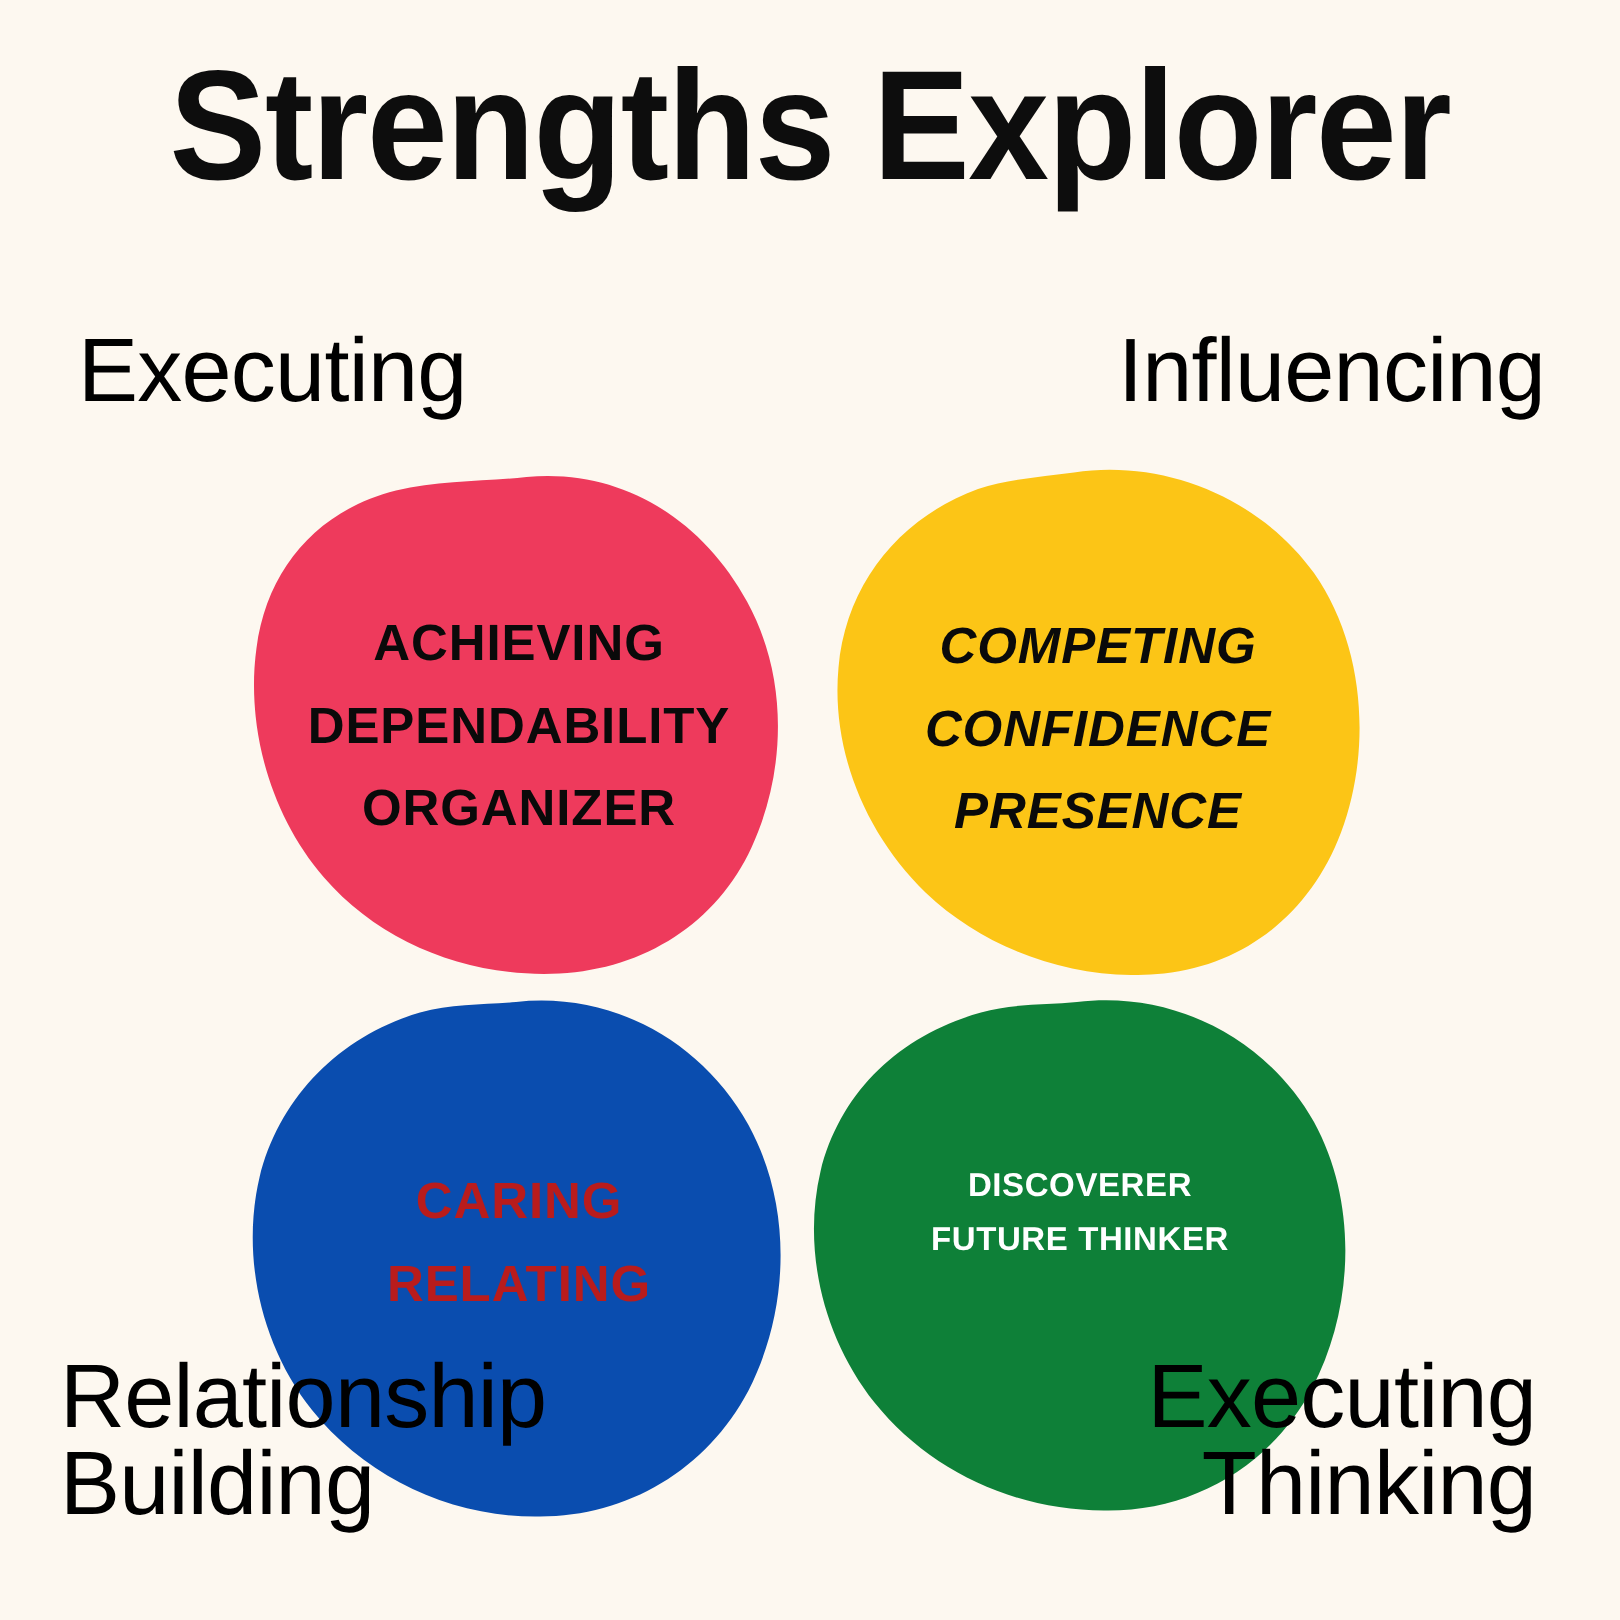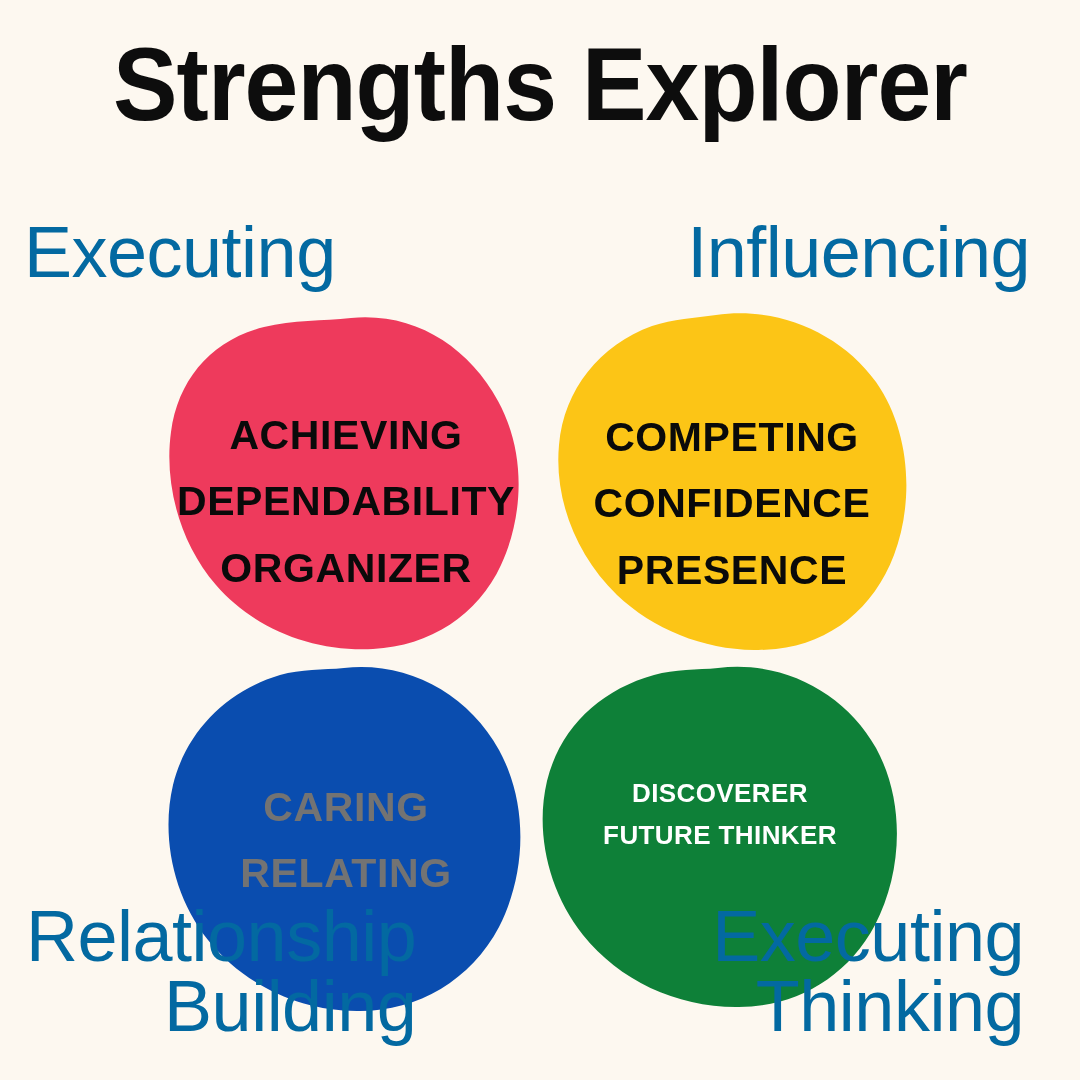--- a/index.html
+++ b/index.html
@@ -37,42 +37,43 @@
     transform: scaleX(0.93);
     transform-origin: 50% 50%;
     white-space: nowrap;
   }
 
   
   .domain-label {
     position: absolute;
     font-family: "Liberation Sans", sans-serif;
     font-weight: 400;
-    font-size: 72px;
+    font-size: 60px;
     line-height: 0.97;
-    color: #0369a1;
+    color: #000000;
     letter-spacing: -0.5px;
     white-space: pre-line;
+    margin-left: 28px;
   }
   #label-executing {
     left: 24px;
     top: 218px;
     text-align: left;
     z-index: 5;
   }
   #label-influencing {
     right: 6px;
     top: 218px;
     text-align: right;
     z-index: 5;
   }
   #label-relationship {
-    left: 26px;
+    left: 12px;
     top: 902px;
-    text-align: right;
+    text-align: left;
     z-index: 5;
   }
   #label-strategic {
     right: 12px;
     top: 902px;
     text-align: right;
     z-index: 5;
   }
 
   
@@ -86,36 +87,36 @@
     left: 0;
     top: 0;
   }
   .blob-text {
     position: absolute;
     left: 0;
     width: 100%;
     text-align: center;
     font-family: "Liberation Sans", sans-serif;
     font-weight: bold;
-    font-size: 41px;
+    font-size: 34px;
     line-height: 1.62;
     letter-spacing: 0.6px;
     white-space: pre-line;
     pointer-events: none;
   }
 
   #blob-executing   { left: 168px; top: 316px;  width: 356px; height: 334px; }
-  #blob-influencing { left: 554px; top: 312px;  width: 356px; height: 338px; }
+  #blob-influencing { left: 554px; top: 312px;  width: 356px; height: 338px; font-style: italic; }
   #blob-relationship{ left: 168px; top: 666px;  width: 356px; height: 346px; }
   #blob-strategic   { left: 540px; top: 666px;  width: 360px; height: 342px; }
 
   #blob-executing   .blob-text { top: 86px;  color: #0a0a0a; }
   #blob-influencing .blob-text { top: 92px;  color: #0a0a0a; }
-  #blob-relationship .blob-text { top: 108px; color: #737373; }
-  #blob-strategic   .blob-text { top: 106px; color: #ffffff; font-size: 26px; letter-spacing: 0.4px; }
+  #blob-relationship .blob-text { top: 108px; color: #b91c1c; }
+  #blob-strategic   .blob-text { top: 106px; color: #ffffff; font-size: 22px; letter-spacing: 0.4px; }
 </style>
 </head>
 <body>
 
 <div id="poster">
 
   <div id="title">Strengths Explorer</div>
 
   <div id="label-executing" class="domain-label">Executing</div>
 

